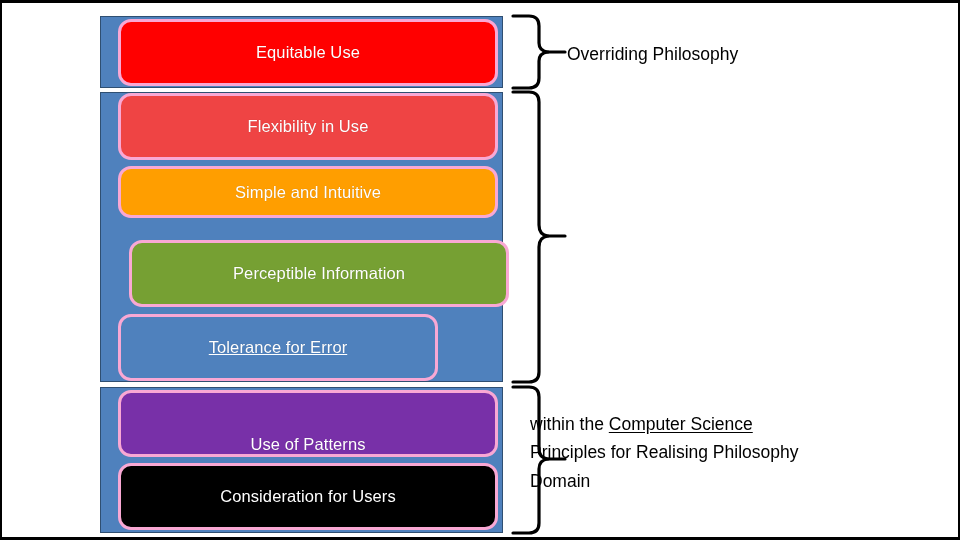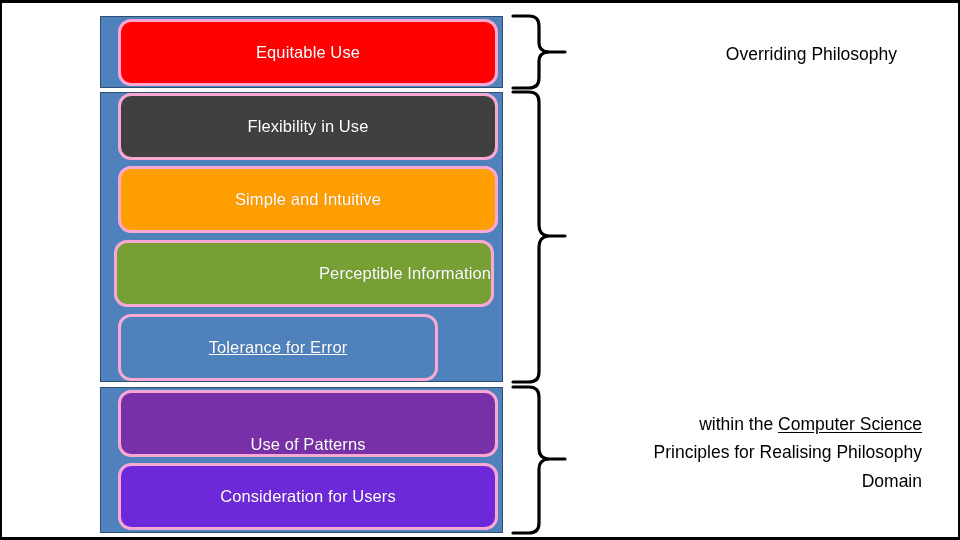--- a/index.html
+++ b/index.html
@@ -54,61 +54,61 @@
     position: absolute;
   }
   .brace svg { display: block; }
 
   
   .caption {
     position: absolute;
     color: #000000;
     font-size: 17.5px;
     line-height: 1.62;
-    text-align: right;
+    text-align: left;
   }
   .caption .u {
     text-decoration: underline;
     text-underline-offset: 2px;
   }
 </style>
 </head>
 <body>
 
 <div id="slide">
 
   <div class="panel" style="left: 98px; top: 13px; width: 403px; height: 72px; background: rgb(79, 129, 189);"></div>
   <div class="panel" style="left: 98px; top: 89px; width: 403px; height: 290px; background: rgb(79, 129, 189);"></div>
   <div class="panel" style="left: 98px; top: 384px; width: 403px; height: 146px; background: rgb(79, 129, 189);"></div>
 
   <div class="bar" style="left: 116px; top: 16px; width: 380px; height: 67px; background: rgb(255, 0, 0);">
     <span>Equitable Use</span>
   </div>
 
-  <div class="bar" style="left: 116px; top: 90px; width: 380px; height: 67px; background: #404040;">
+  <div class="bar" style="left: 116px; top: 90px; width: 380px; height: 67px; background: #ef4444;">
     <span>Flexibility in Use</span>
   </div>
 
-  <div class="bar" style="left: 116px; top: 163px; width: 380px; height: 67px; background: rgb(255, 158, 0);">
+  <div class="bar" style="left: 116px; top: 163px; width: 380px; height: 52px; background: rgb(255, 158, 0);">
     <span>Simple and Intuitive</span>
   </div>
 
-  <div class="bar" style="left: 112px; top: 237px; width: 380px; height: 67px; background: rgb(118, 160, 51); justify-content: flex-end;">
+  <div class="bar" style="left: 127px; top: 237px; width: 380px; height: 67px; background: rgb(118, 160, 51);">
     <span>Perceptible Information</span>
   </div>
 
   <div class="bar" style="left: 116px; top: 311px; width: 320px; height: 67px; background: rgb(79, 129, 189); text-decoration: underline;">
     <span>Tolerance for Error</span>
   </div>
 
   <div class="bar" style="left: 116px; top: 387px; width: 380px; height: 67px; background: rgb(120, 48, 168); align-items: flex-end;">
     <span>Use of Patterns</span>
   </div>
 
-  <div class="bar" style="left: 116px; top: 460px; width: 380px; height: 67px; background: #6d28d9;">
+  <div class="bar" style="left: 116px; top: 460px; width: 380px; height: 67px; background: #000000;">
     <span>Consideration for Users</span>
   </div>
 
   <div class="brace" style="left:505px; top:10px; width:60px; height:78px;">
     <svg width="60" height="78" viewBox="0 0 60 78">
       <path d="M6 3 H22 Q32 3 32 13 V30 Q32 38 41 39 Q32 40 32 48 V65 Q32 75 22 75 H6" fill="none" stroke="#000000" stroke-width="3.2" stroke-linecap="round" stroke-linejoin="round"></path>
       <path d="M41 39 H58" fill="none" stroke="#000000" stroke-width="3.2" stroke-linecap="round"></path>
     </svg>
   </div>
 

